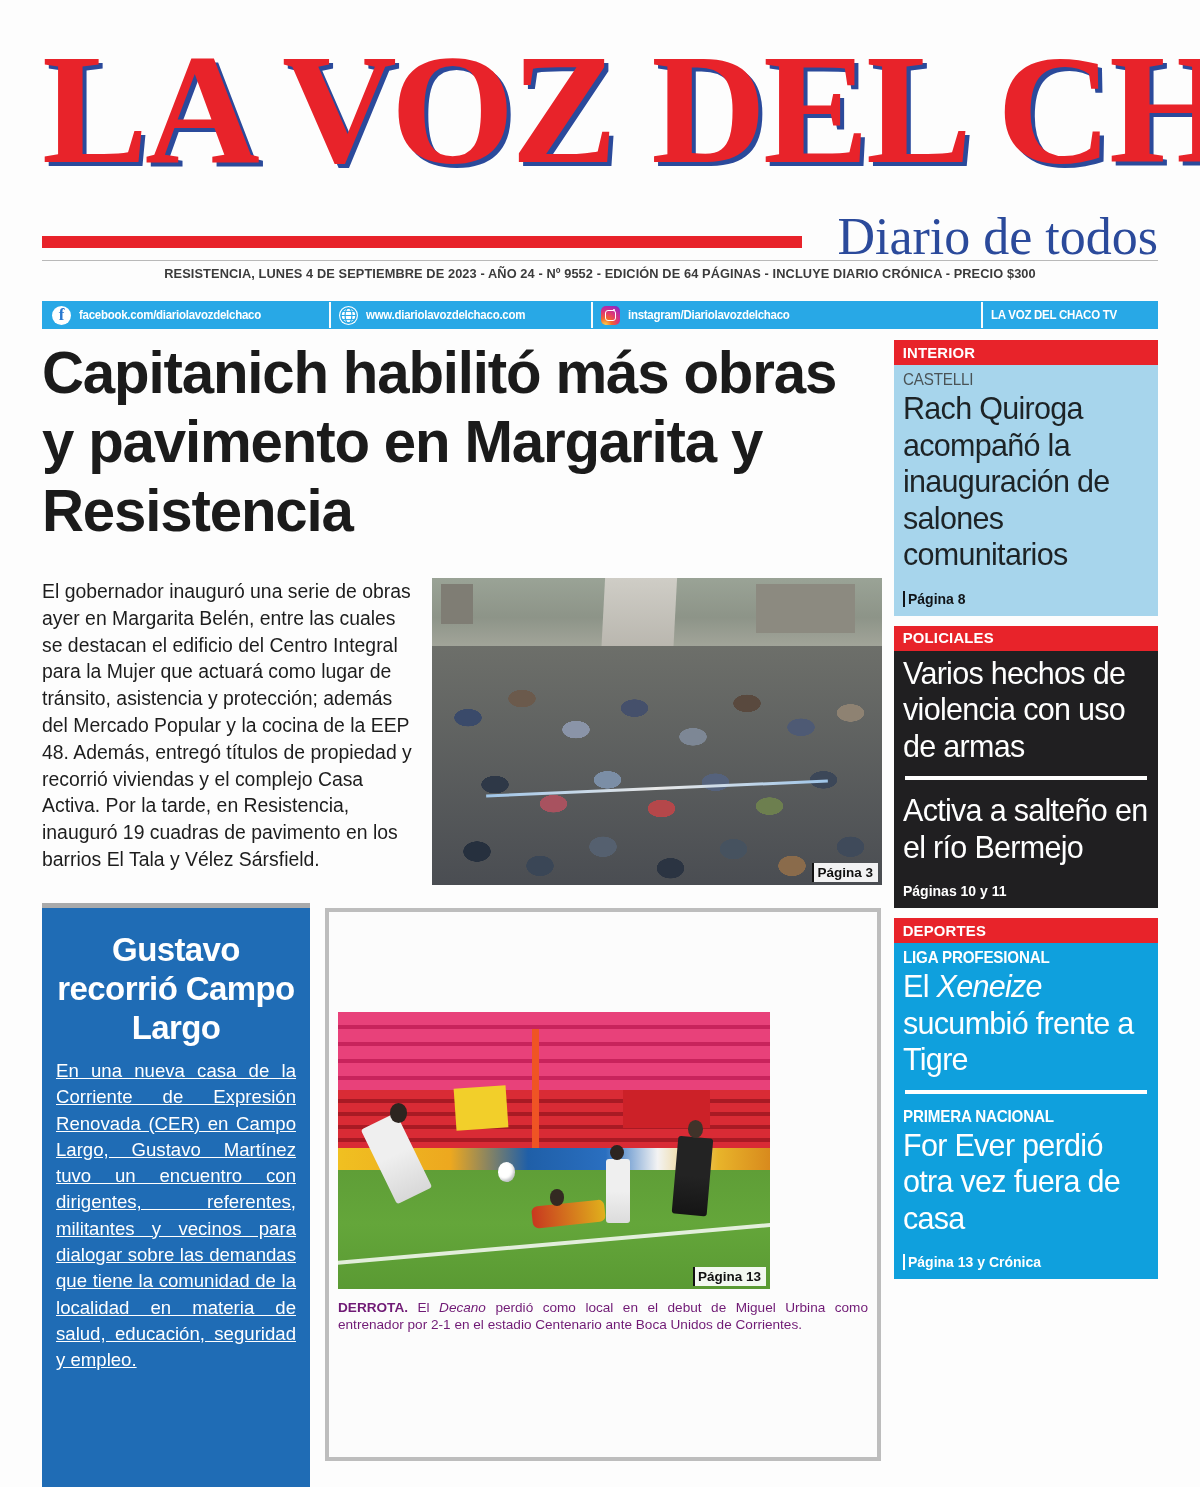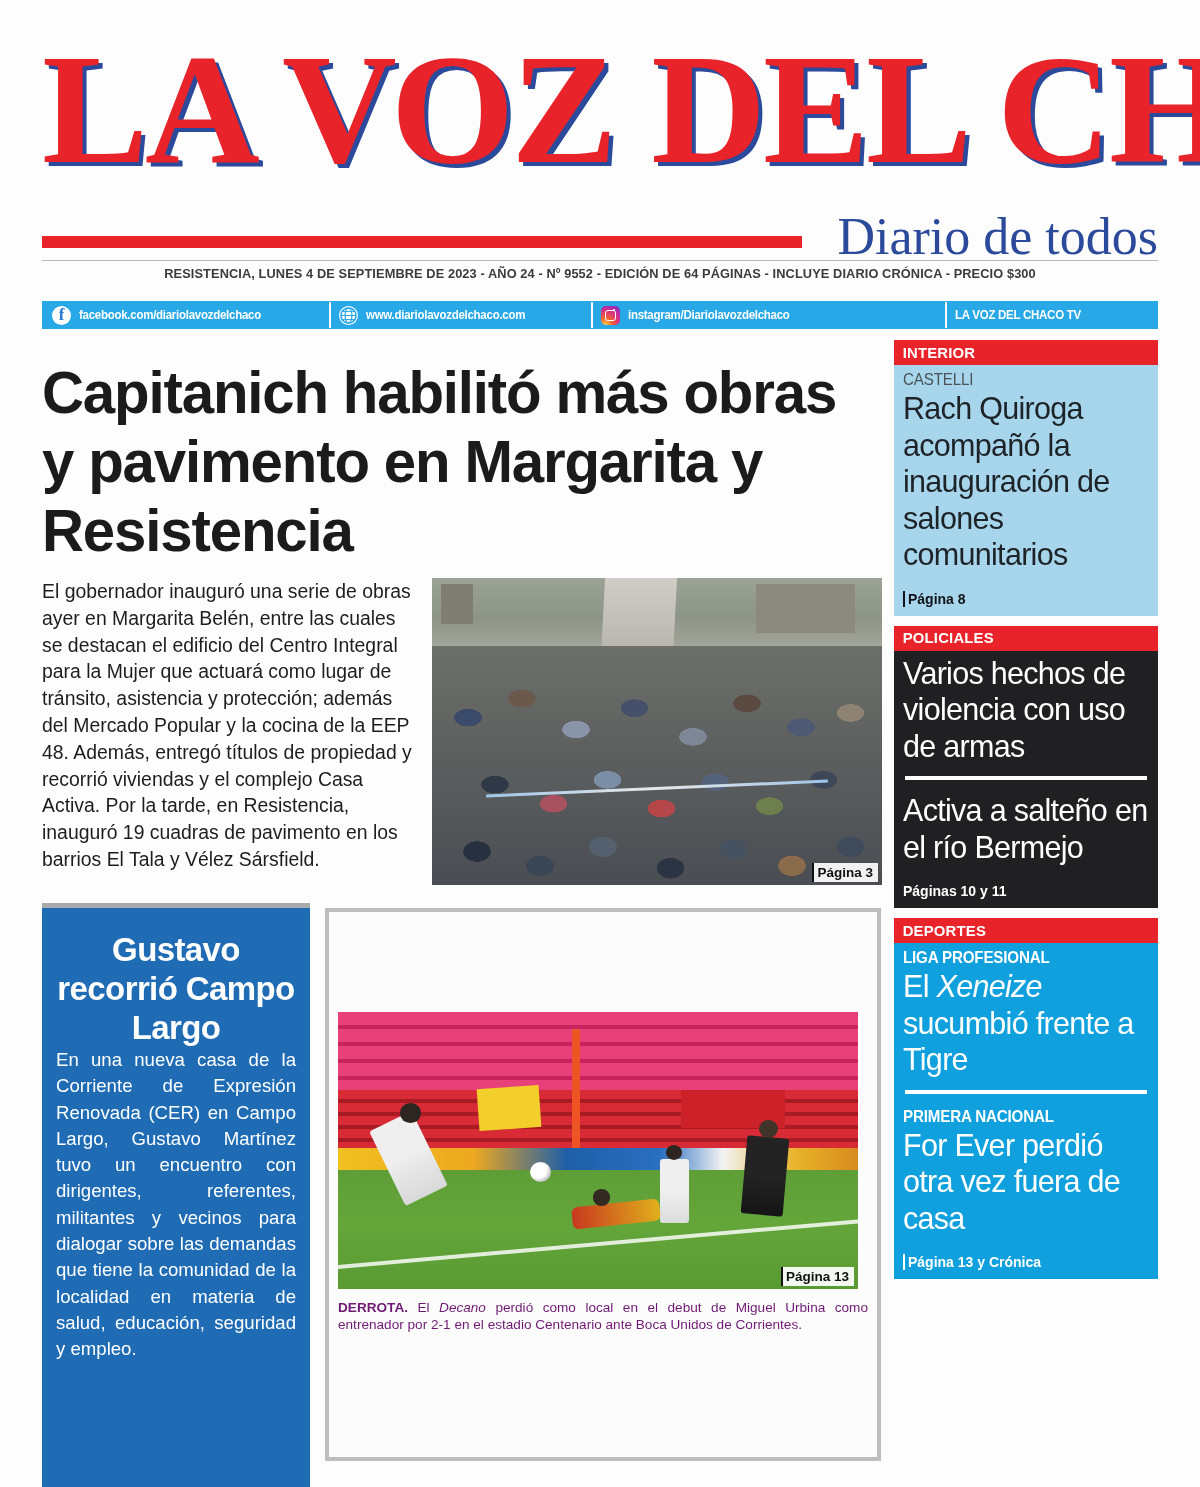--- a/index.html
+++ b/index.html
@@ -147,28 +147,28 @@
   .ico-ig::after {
     content: "";
     position: absolute;
     left: 12.5px; top: 3px;
     width: 2px; height: 2px;
     background: #fff;
     border-radius: 50%;
   }
   .social-tv {
     margin-left: auto;
-    padding-right: 68px;
+    padding-right: 32px;
     text-align: right;
   }
 
   
   .main-col {
     position: absolute;
-    left: 42px; top: 358px;
+    left: 42px; top: 338px;
     width: 840px;
   }
   .main-head {
     font-size: 60px;
     line-height: 69px;
     font-weight: bold;
     color: #1b1b1b;
     letter-spacing: -1.2px;
     transform: scaleX(0.97);
     transform-origin: left top;
@@ -226,24 +226,26 @@
   }
   .bluebox-head {
     color: #ffffff;
     font-size: 33px;
     line-height: 39px;
     font-weight: bold;
     text-align: center;
     letter-spacing: -0.6px;
   }
   .bluebox-body {
+    margin-top: 11px;
     color: #ffffff;
     font-size: 18.6px;
     line-height: 26.3px;
     text-align: justify;
+    text-decoration: underline;
   }
   .bluebox-page {
     position: absolute;
     right: 14px; bottom: 14px;
     color: #ffffff;
     font-size: 14.5px;
     font-weight: bold;
     border-left: 2.5px solid #fff;
     padding-left: 3px;
     line-height: 16px;
@@ -263,21 +265,21 @@
     font-size: 32.5px;
     line-height: 40px;
     font-weight: bold;
     color: #1b1b1b;
     text-align: center;
     letter-spacing: -0.6px;
   }
   .photo-sport {
     position: absolute;
     left: 9px; top: 100px;
-    width: 520px; height: 277px;
+    width: 432px; height: 277px;
     overflow: hidden;
     background: #4b8b2d;
   }
   .fed-caption {
     position: absolute;
     left: 9px; right: 9px; top: 387px;
     font-size: 13.6px;
     line-height: 17.4px;
     color: #701a75;
     text-align: justify;

